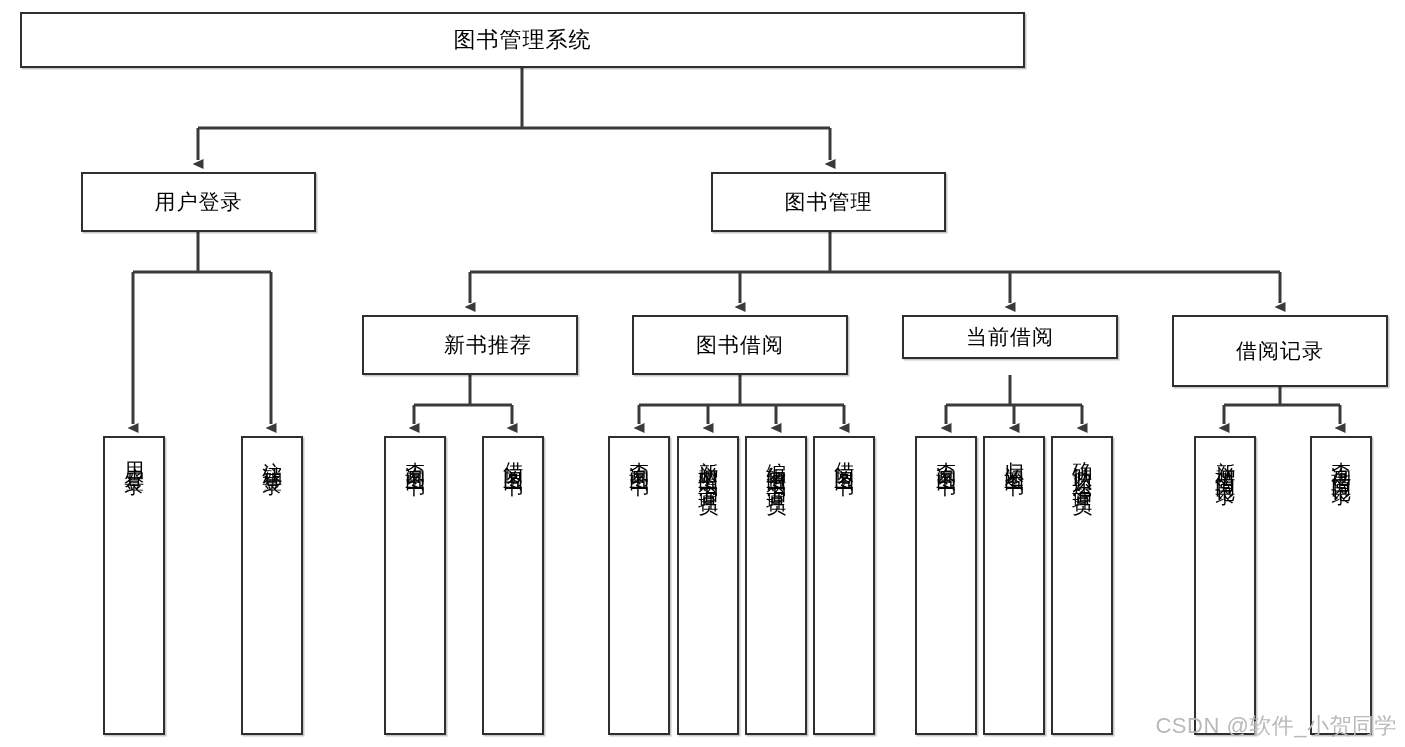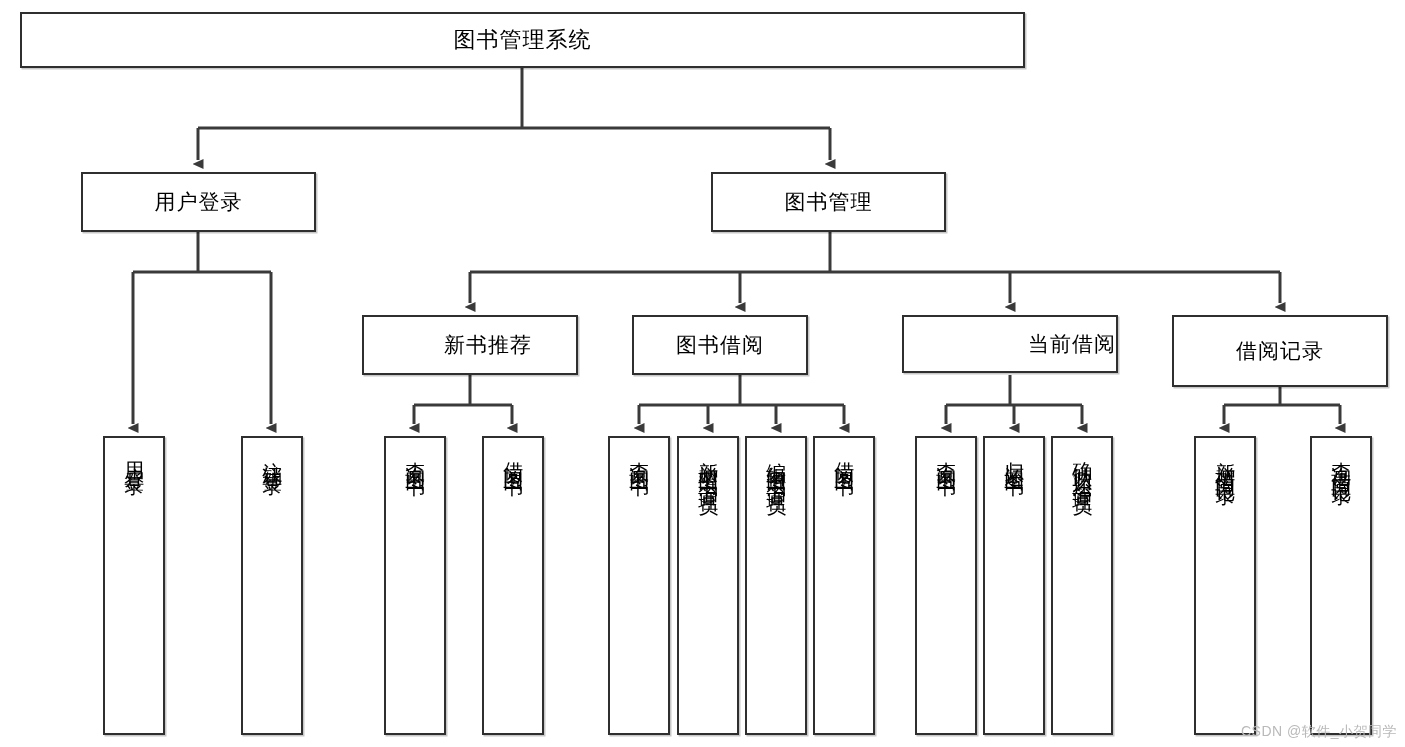--- a/index.html
+++ b/index.html
@@ -52,21 +52,21 @@
   .node.vertical {
     align-items: flex-start;
     justify-content: center;
     padding-top: 8px;
   }
   .node.root .node-label { font-size: 22px; }
   .watermark {
     position: absolute;
     right: 8px;
     bottom: 6px;
-    font-size: 14px;
+    font-size: 22px;
     color: #b9b9b9;
     letter-spacing: 0.5px;
     white-space: nowrap;
     user-select: none;
   }
 </style>
 </head>
 <body>
 
 <div id="diagram-root">
@@ -128,24 +128,24 @@
   <div class="node" style="left:81px; top:172px; width:235px; height:60px;">
     <span class="node-label">用户登录</span>
   </div>
   <div class="node" style="left:711px; top:172px; width:235px; height:60px;">
     <span class="node-label">图书管理</span>
   </div>
 
   <div class="node" style="left:362px; top:315px; width:216px; height:60px;padding-left:36px;">
     <span class="node-label">新书推荐</span>
   </div>
-  <div class="node" style="left:632px; top:315px; width:176px; height:60px;">
+  <div class="node" style="left:632px; top:315px; width:216px; height:60px;">
     <span class="node-label">图书借阅</span>
   </div>
-  <div class="node" style="left:902px; top:315px; width:216px; height:58px;justify-content:flex-end;">
+  <div class="node" style="left:902px; top:315px; width:216px; height:44px;">
     <span class="node-label">当前借阅</span>
   </div>
   <div class="node" style="left:1172px; top:315px; width:216px; height:72px;">
     <span class="node-label">借阅记录</span>
   </div>
 
   <div class="node vertical" style="left:103px; top:436px; width:62px; height:299px;">
     <span class="node-label">用户登录</span>
   </div>
   <div class="node vertical" style="left:241px; top:436px; width:62px; height:299px;">

